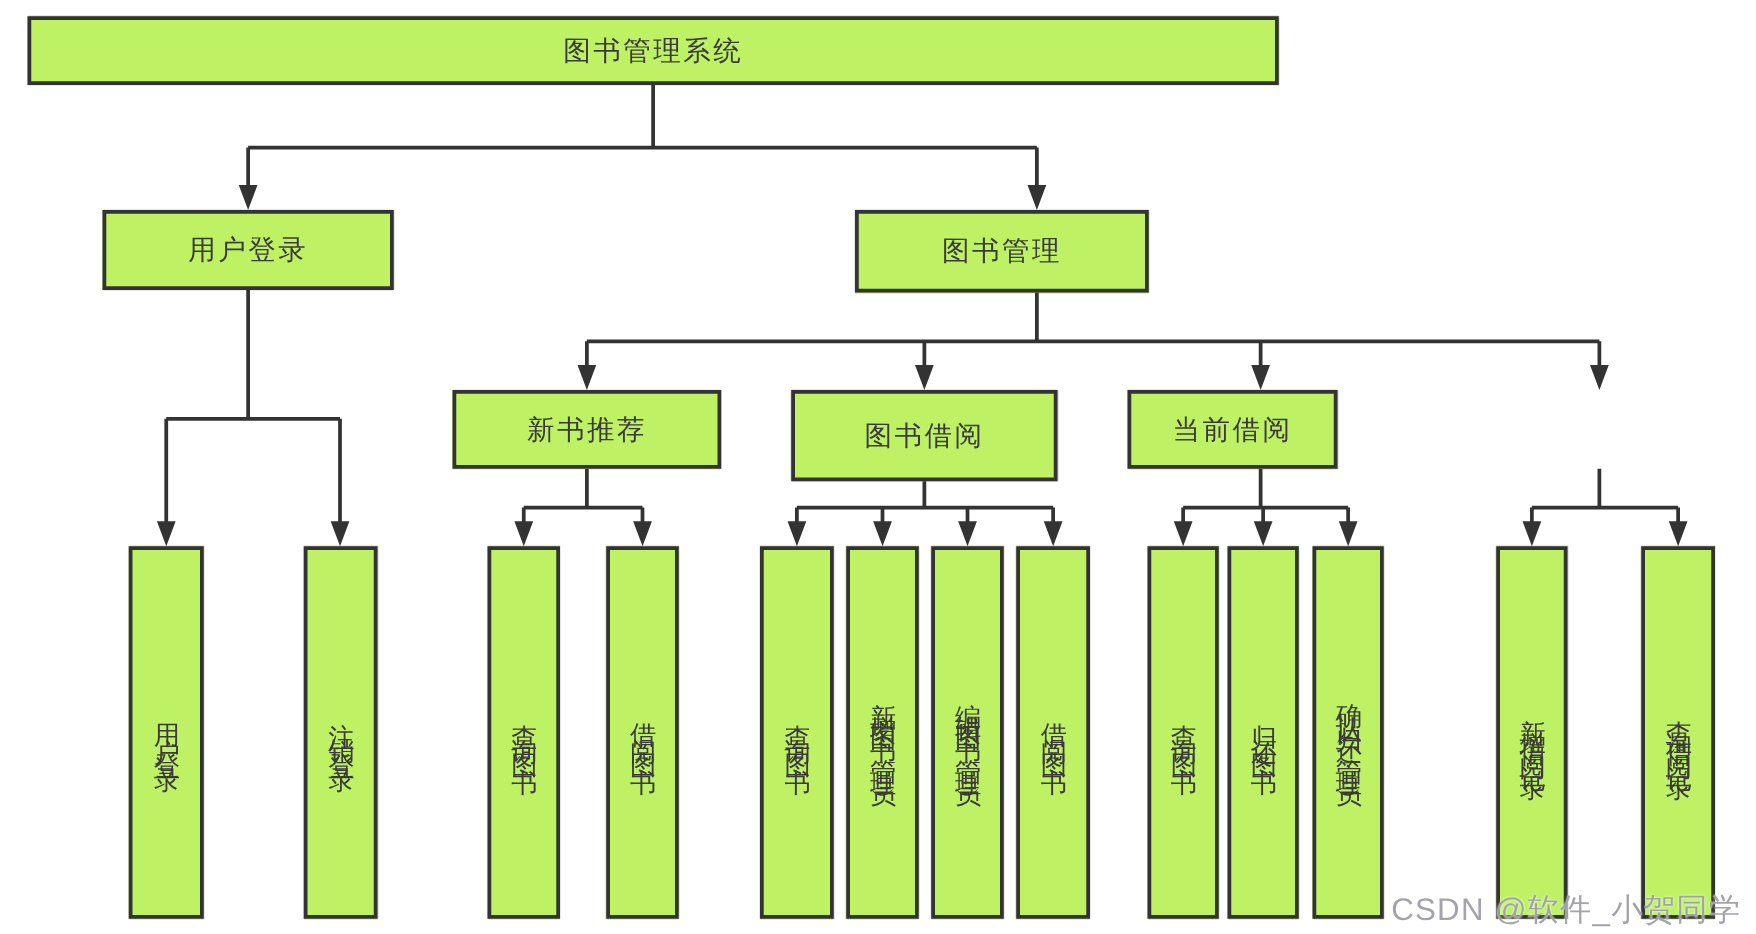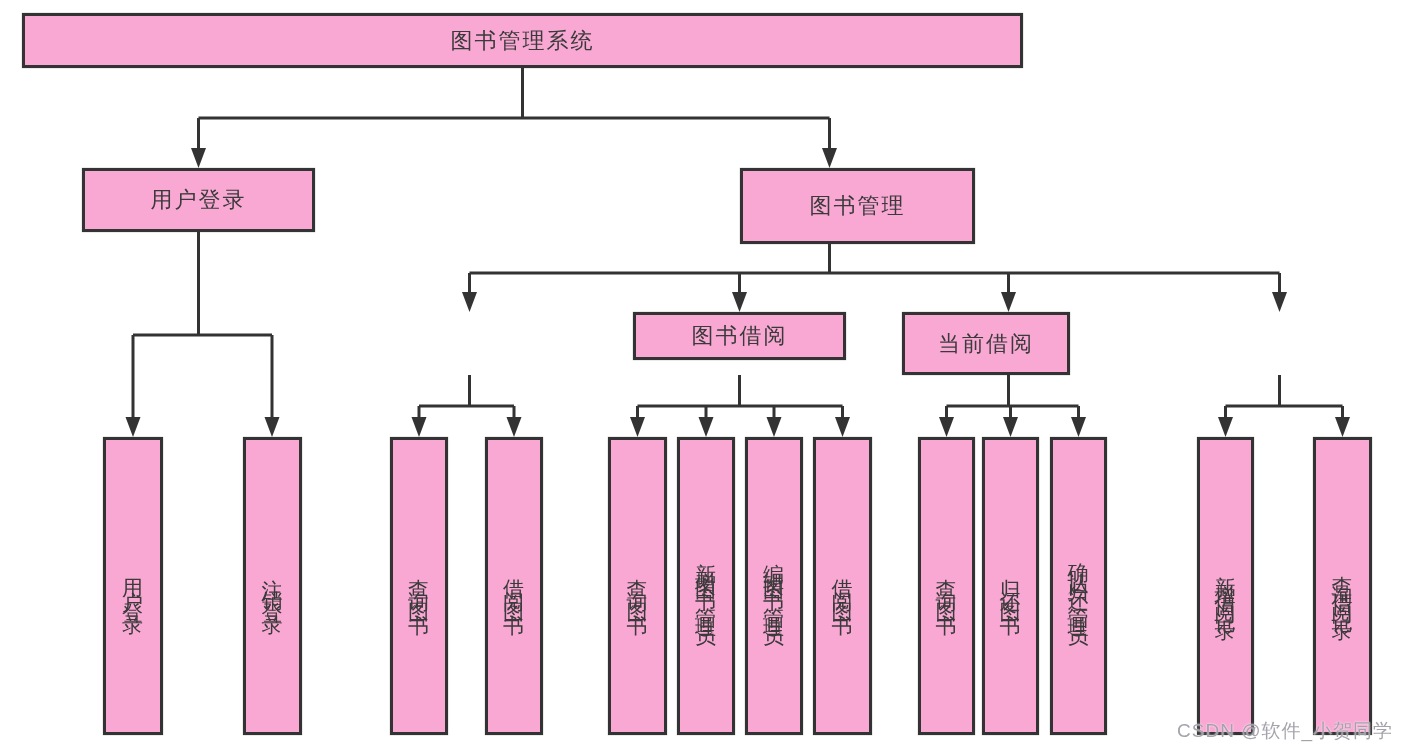--- a/index.html
+++ b/index.html
@@ -5,31 +5,31 @@
   html,body{margin:0;padding:0;background:#ffffff;}
   .stage{
     position:relative;width:1405px;height:747px;background:#ffffff;
     font-family:"Liberation Sans",sans-serif;overflow:hidden;
   }
   .wires{position:absolute;left:0;top:0;width:1405px;height:747px;}
   .wires path{stroke:#333333;stroke-width:3;fill:none;}
   .wires polygon{fill:#333333;stroke:none;}
   .box{
     position:absolute;box-sizing:border-box;border:3px solid #333333;
-    background:#f9a8d4;display:flex;align-items:center;justify-content:center;
+    background:#bef264;display:flex;align-items:center;justify-content:center;
     color:#3a3a3a;box-shadow:0 0 1px rgba(51,51,51,0.55);
   }
   .box-h{font-size:22px;letter-spacing:2px;white-space:nowrap;}
   .box-v span{
     writing-mode:vertical-rl;text-orientation:mixed;
     font-size:21px;line-height:1;letter-spacing:9px;
   }
   .box-v span.ls-wide{letter-spacing:12px;}
   .watermark{
-    position:absolute;right:12px;bottom:3px;font-size:19px;
+    position:absolute;right:12px;bottom:3px;font-size:25px;
     color:rgba(158,158,168,0.95);letter-spacing:1px;white-space:nowrap;
     text-shadow:0 0 2px #ffffff;
   }
 </style>
 </head>
 <body>
 
 <div class="stage">
 
   <svg class="wires" viewBox="0 0 1405 747" xmlns="http://www.w3.org/2000/svg">
@@ -97,23 +97,24 @@
       <path d="M1225.5 406 L1225.5 419"></path>
       <polygon points="1218,417 1233,417 1225.5,437"></polygon>
       <path d="M1342.5 406 L1342.5 419"></path>
       <polygon points="1335,417 1350,417 1342.5,437"></polygon>
     </g>
   </svg>
 
   <div class="box box-h" style="left:22px;top:13px;width:1001px;height:55px;">图书管理系统</div>
 
   <div class="box box-h" style="left:82px;top:168px;width:233px;height:64px;">用户登录</div>
-  <div class="box box-h" style="left:740px;top:168px;width:235px;height:76px;font-family:Liberation Serif, serif;">图书管理</div>
+  <div class="box box-h" style="left:684px;top:168px;width:235px;height:66px;font-family:Liberation Serif, serif;">图书管理</div>
 
-  <div class="box box-h" style="left:633px;top:312px;width:213px;height:48px;">图书借阅</div>
+  <div class="box box-h" style="left:362px;top:312px;width:215px;height:63px;">新书推荐</div>
+  <div class="box box-h" style="left:633px;top:312px;width:213px;height:73px;">图书借阅</div>
   <div class="box box-h" style="left:902px;top:312px;width:168px;height:63px;">当前借阅</div>
 
   <div class="box box-v" style="left:103px;top:437px;width:60px;height:298px;">
     <span class="ls-wide">用户登录</span>
   </div>
   <div class="box box-v" style="left:243px;top:437px;width:59px;height:298px;">
     <span class="ls-wide">注销登录</span>
   </div>
 
   <div class="box box-v" style="left:390px;top:437px;width:58px;height:298px;">

